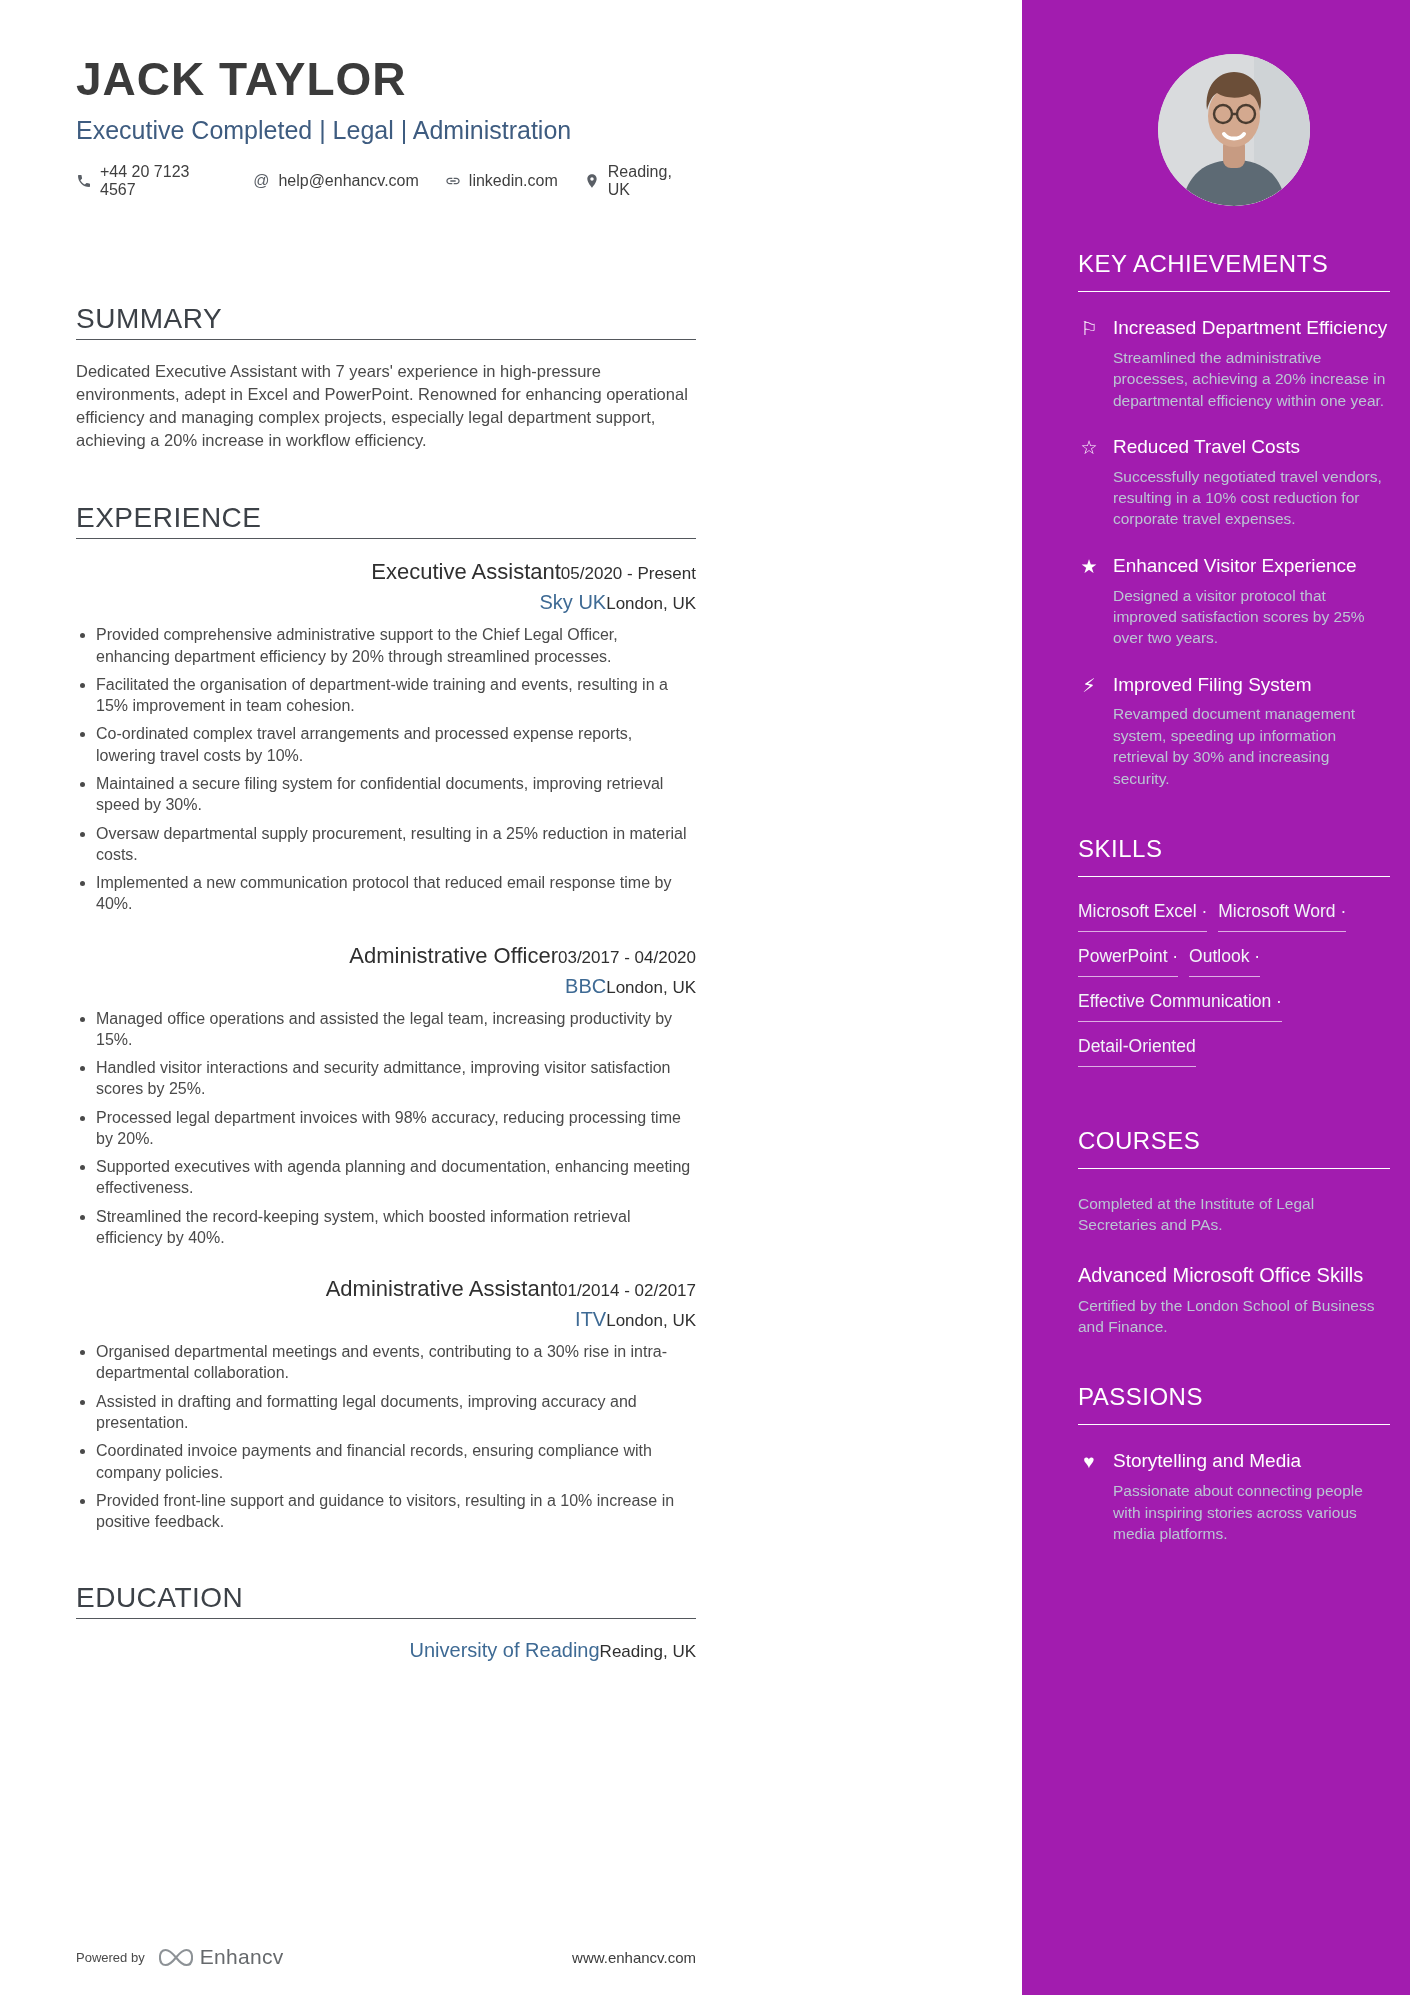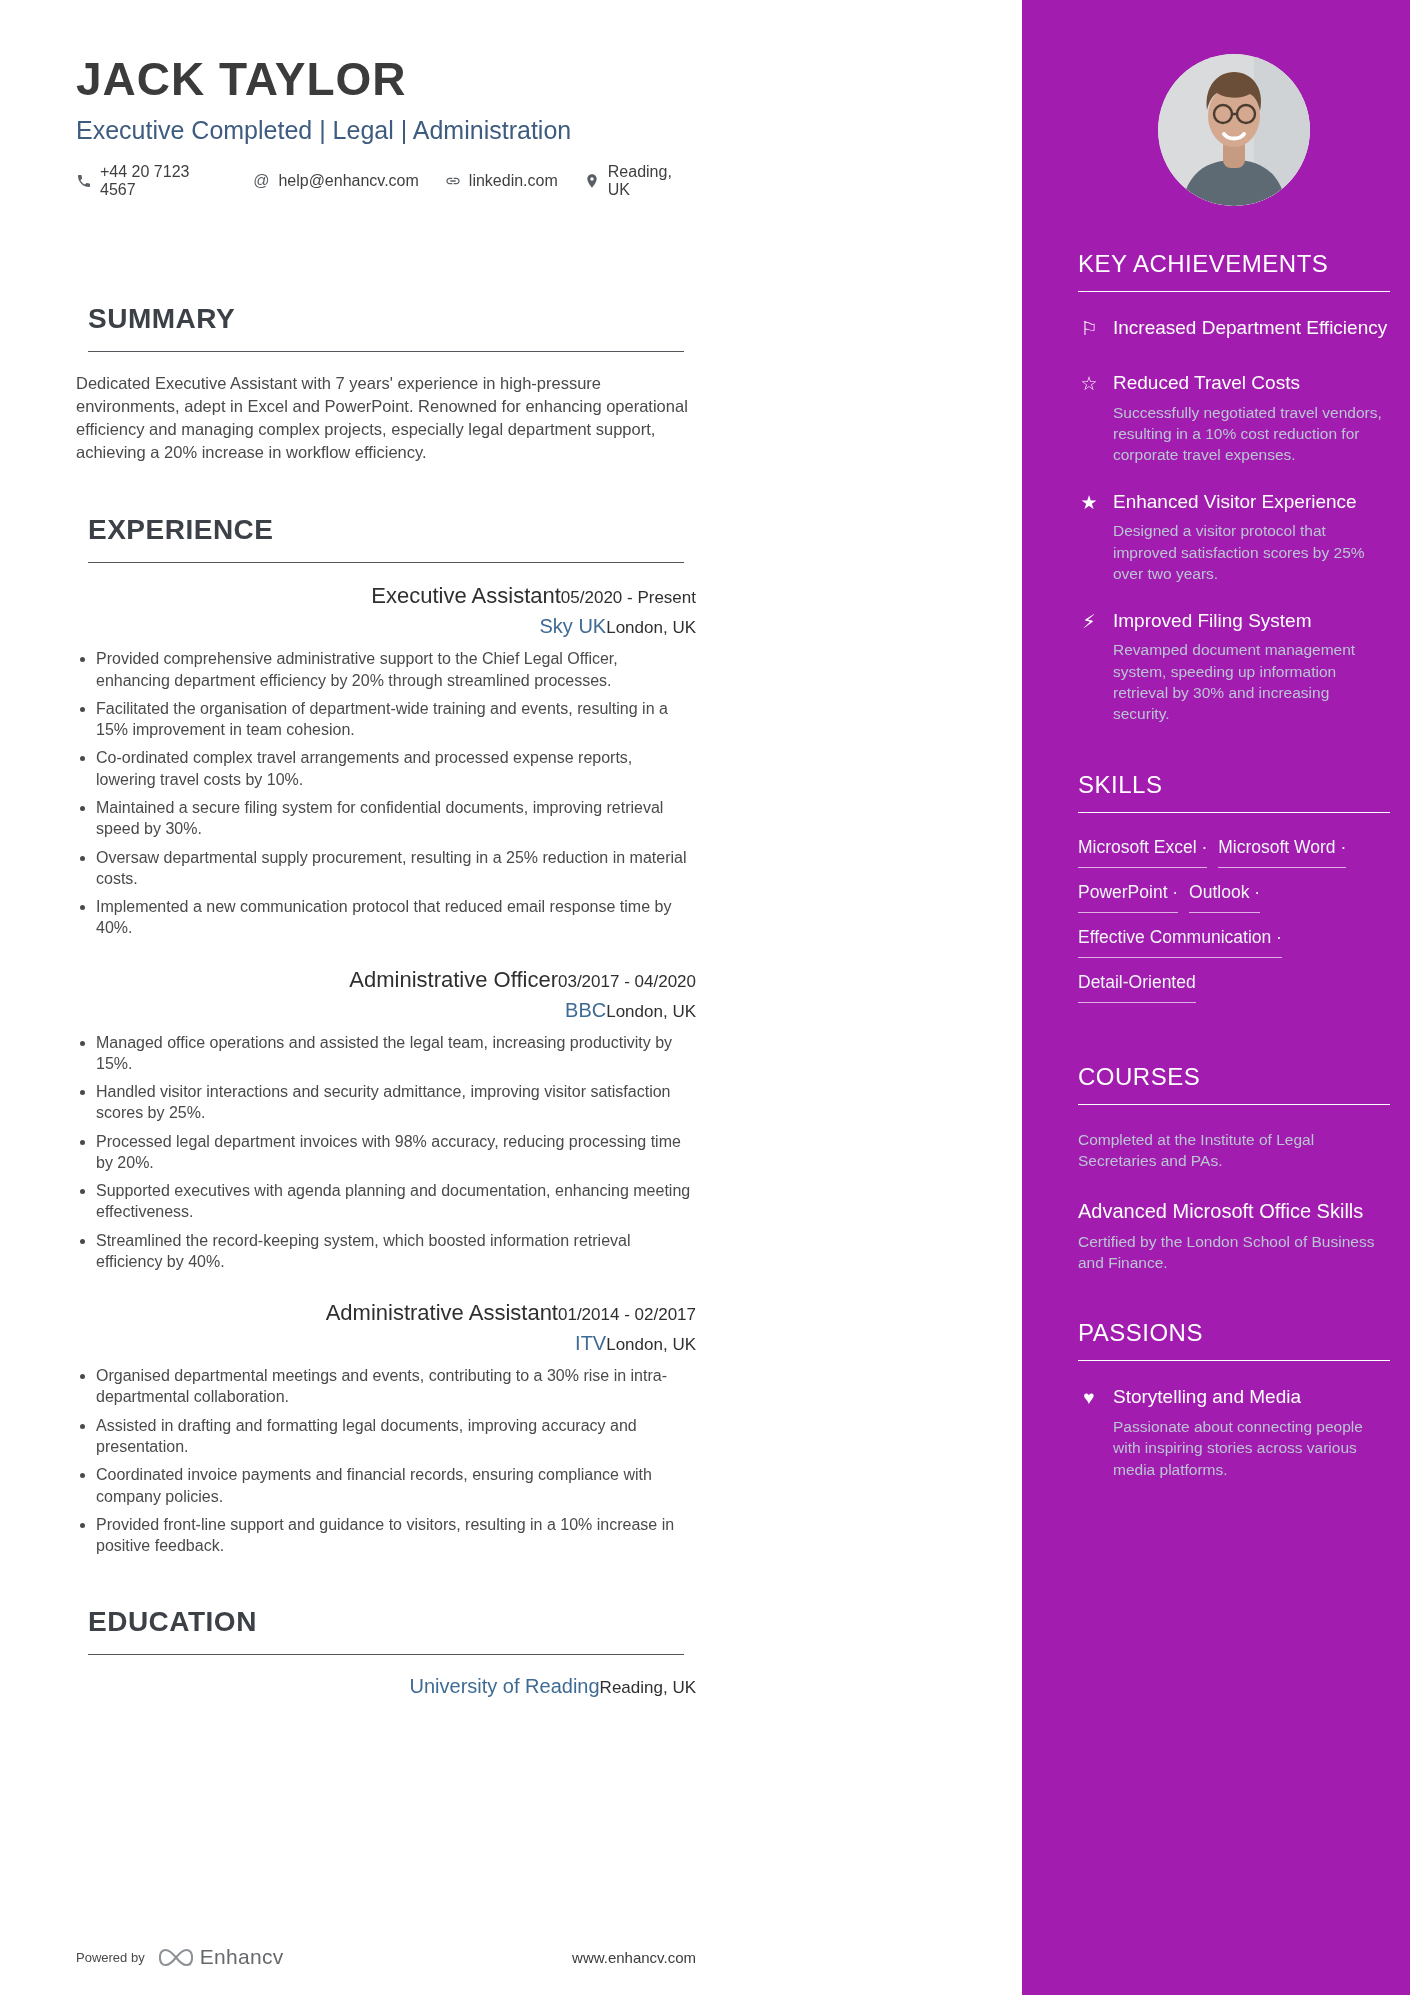--- a/index.html
+++ b/index.html
@@ -15,22 +15,22 @@
   .name { font-size:46px; font-weight:700; letter-spacing:1px; color:#3b3b3b; margin:0 0 10px; }
   .subtitle { font-size:25px; color:#3E5C80; margin:0 0 18px; }
   .contact-row { display:flex; align-items:center; gap:26px; font-size:16px; color:#3f3f3f; }
   .contact-item { display:flex; align-items:center; gap:8px; }
   .contact-item svg { width:16px; height:16px; fill:#5a5f66; flex:none; }
   .at-glyph { font-size:16px; color:#5a5f66; border:1px solid transparent; }
 
   .section { margin-top:50px; }
   .section.first { margin-top:104px; }
   .section-heading {
-    font-size:28px; font-weight:700; color:#3c4147; letter-spacing:0.5px;
-    border-bottom:1px solid #53575c; padding-bottom:16px; margin:0 12px 20px;
+    font-size:28px; font-weight:400; color:#3c4147; letter-spacing:0.5px;
+    border-bottom:1px solid #53575c; padding-bottom:4px; margin:0 0 20px;
   }
   .summary-text { font-size:16.5px; line-height:1.4; color:#4a4a4a; margin:0; }
 
   .job { margin-bottom:28px; }
   .row { display:flex; justify-content:flex-end; align-items:baseline; }
   .job-title { font-size:22px; font-weight:400; color:#2f2f2f; margin:0 0 6px; }
   .job-dates { font-size:17px; color:#2f2f2f; white-space:nowrap; }
   .company { font-size:20px; color:#3E6A94; }
   .job-loc { font-size:17px; color:#2f2f2f; }
   .bullets { margin:10px 0 0; padding-left:20px; }
@@ -234,20 +234,21 @@
       </svg>
     </div>
 
     <section class="side-section">
       <h2 class="side-heading">KEY ACHIEVEMENTS</h2>
       <div id="achievements">
   <div class="ach">
     <span class="ach-icon">⚐</span>
     <div>
       <div class="ach-title">Increased Department Efficiency</div>
+      <div class="ach-text">Streamlined the administrative processes, achieving a 20% increase in departmental efficiency within one year.</div>
     </div>
   </div>
 
   <div class="ach">
     <span class="ach-icon">☆</span>
     <div>
       <div class="ach-title">Reduced Travel Costs</div>
       <div class="ach-text">Successfully negotiated travel vendors, resulting in a 10% cost reduction for corporate travel expenses.</div>
     </div>
   </div>

